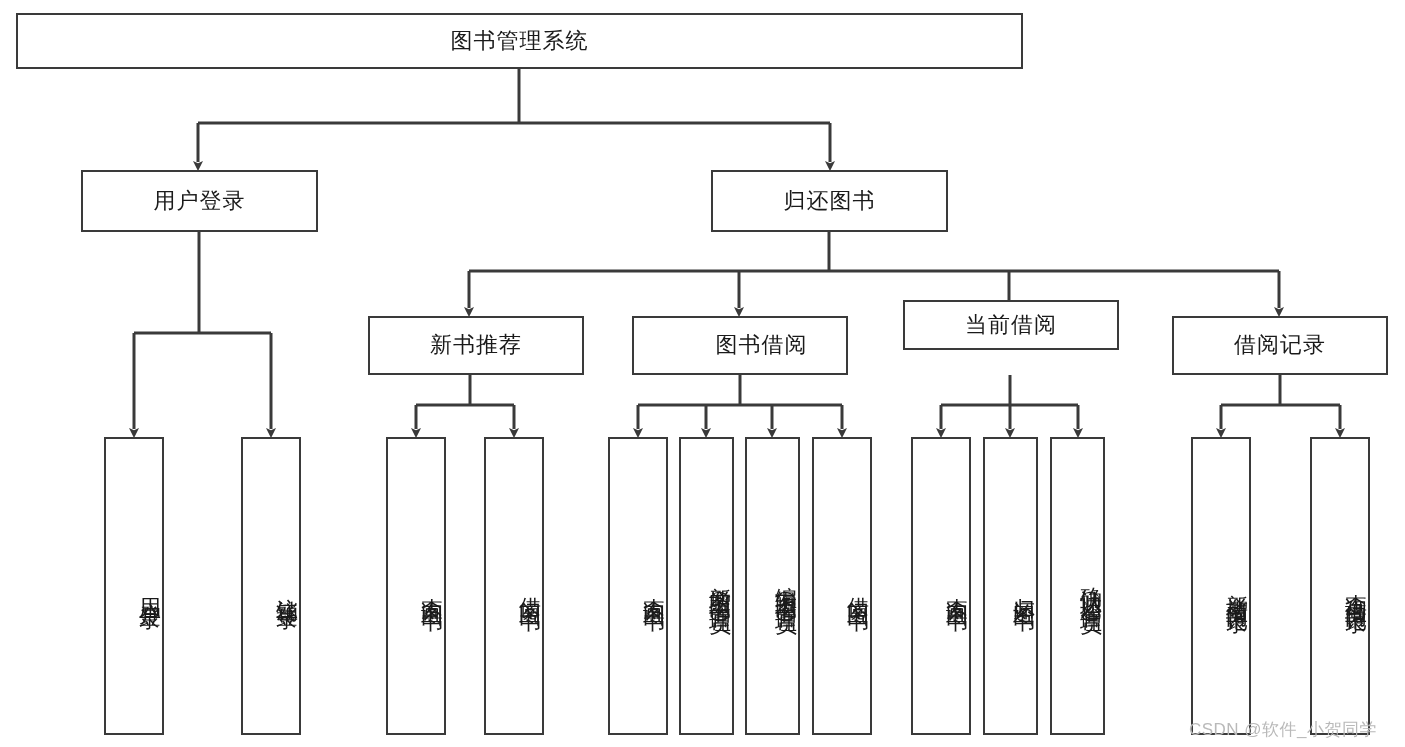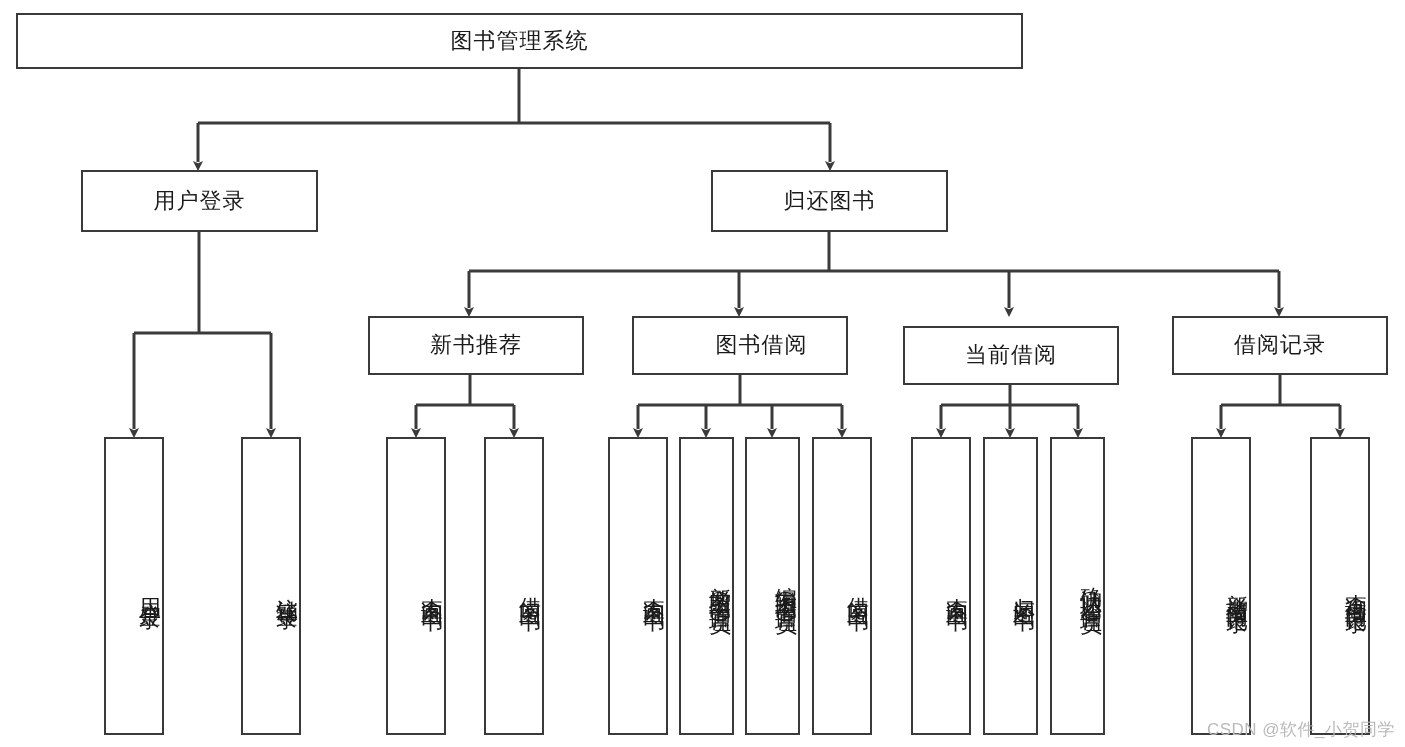--- a/index.html
+++ b/index.html
@@ -47,21 +47,21 @@
     white-space: nowrap;
   }
   .node-v.tall-text { padding-top: 2px; }
   .node-v .vtxt {
     display: block;
     writing-mode: vertical-rl;
     text-orientation: upright;
   }
   #watermark {
     position: absolute;
-    right: 10px;
+    right: 28px;
     bottom: 6px;
     font-size: 17px;
     color: #b9b9b9;
     letter-spacing: 0.5px;
     white-space: nowrap;
   }
 </style>
 </head>
 <body>
 
@@ -127,21 +127,21 @@
   <div class="node node-h" style="left:711px; top:170px; width:237px; height:62px;">
     <span>归还图书</span>
   </div>
 
   <div class="node node-h" style="left:368px; top:316px; width:216px; height:59px;">
     <span>新书推荐</span>
   </div>
   <div class="node node-h" style="left:632px; top:316px; width:216px; height:59px;padding-left:43px;">
     <span>图书借阅</span>
   </div>
-  <div class="node node-h" style="left:903px; top:326px; width:216px; height:59px;">
+  <div class="node node-h" style="left:903px; top:300px; width:216px; height:50px;">
     <span>当前借阅</span>
   </div>
   <div class="node node-h" style="left:1172px; top:316px; width:216px; height:59px;">
     <span>借阅记录</span>
   </div>
 
   <div class="node node-v" style="left:104px; top:437px; width:60px; height:298px;">
     <span class="vtxt">用户登录</span>
   </div>
   <div class="node node-v" style="left:241px; top:437px; width:60px; height:298px;">

